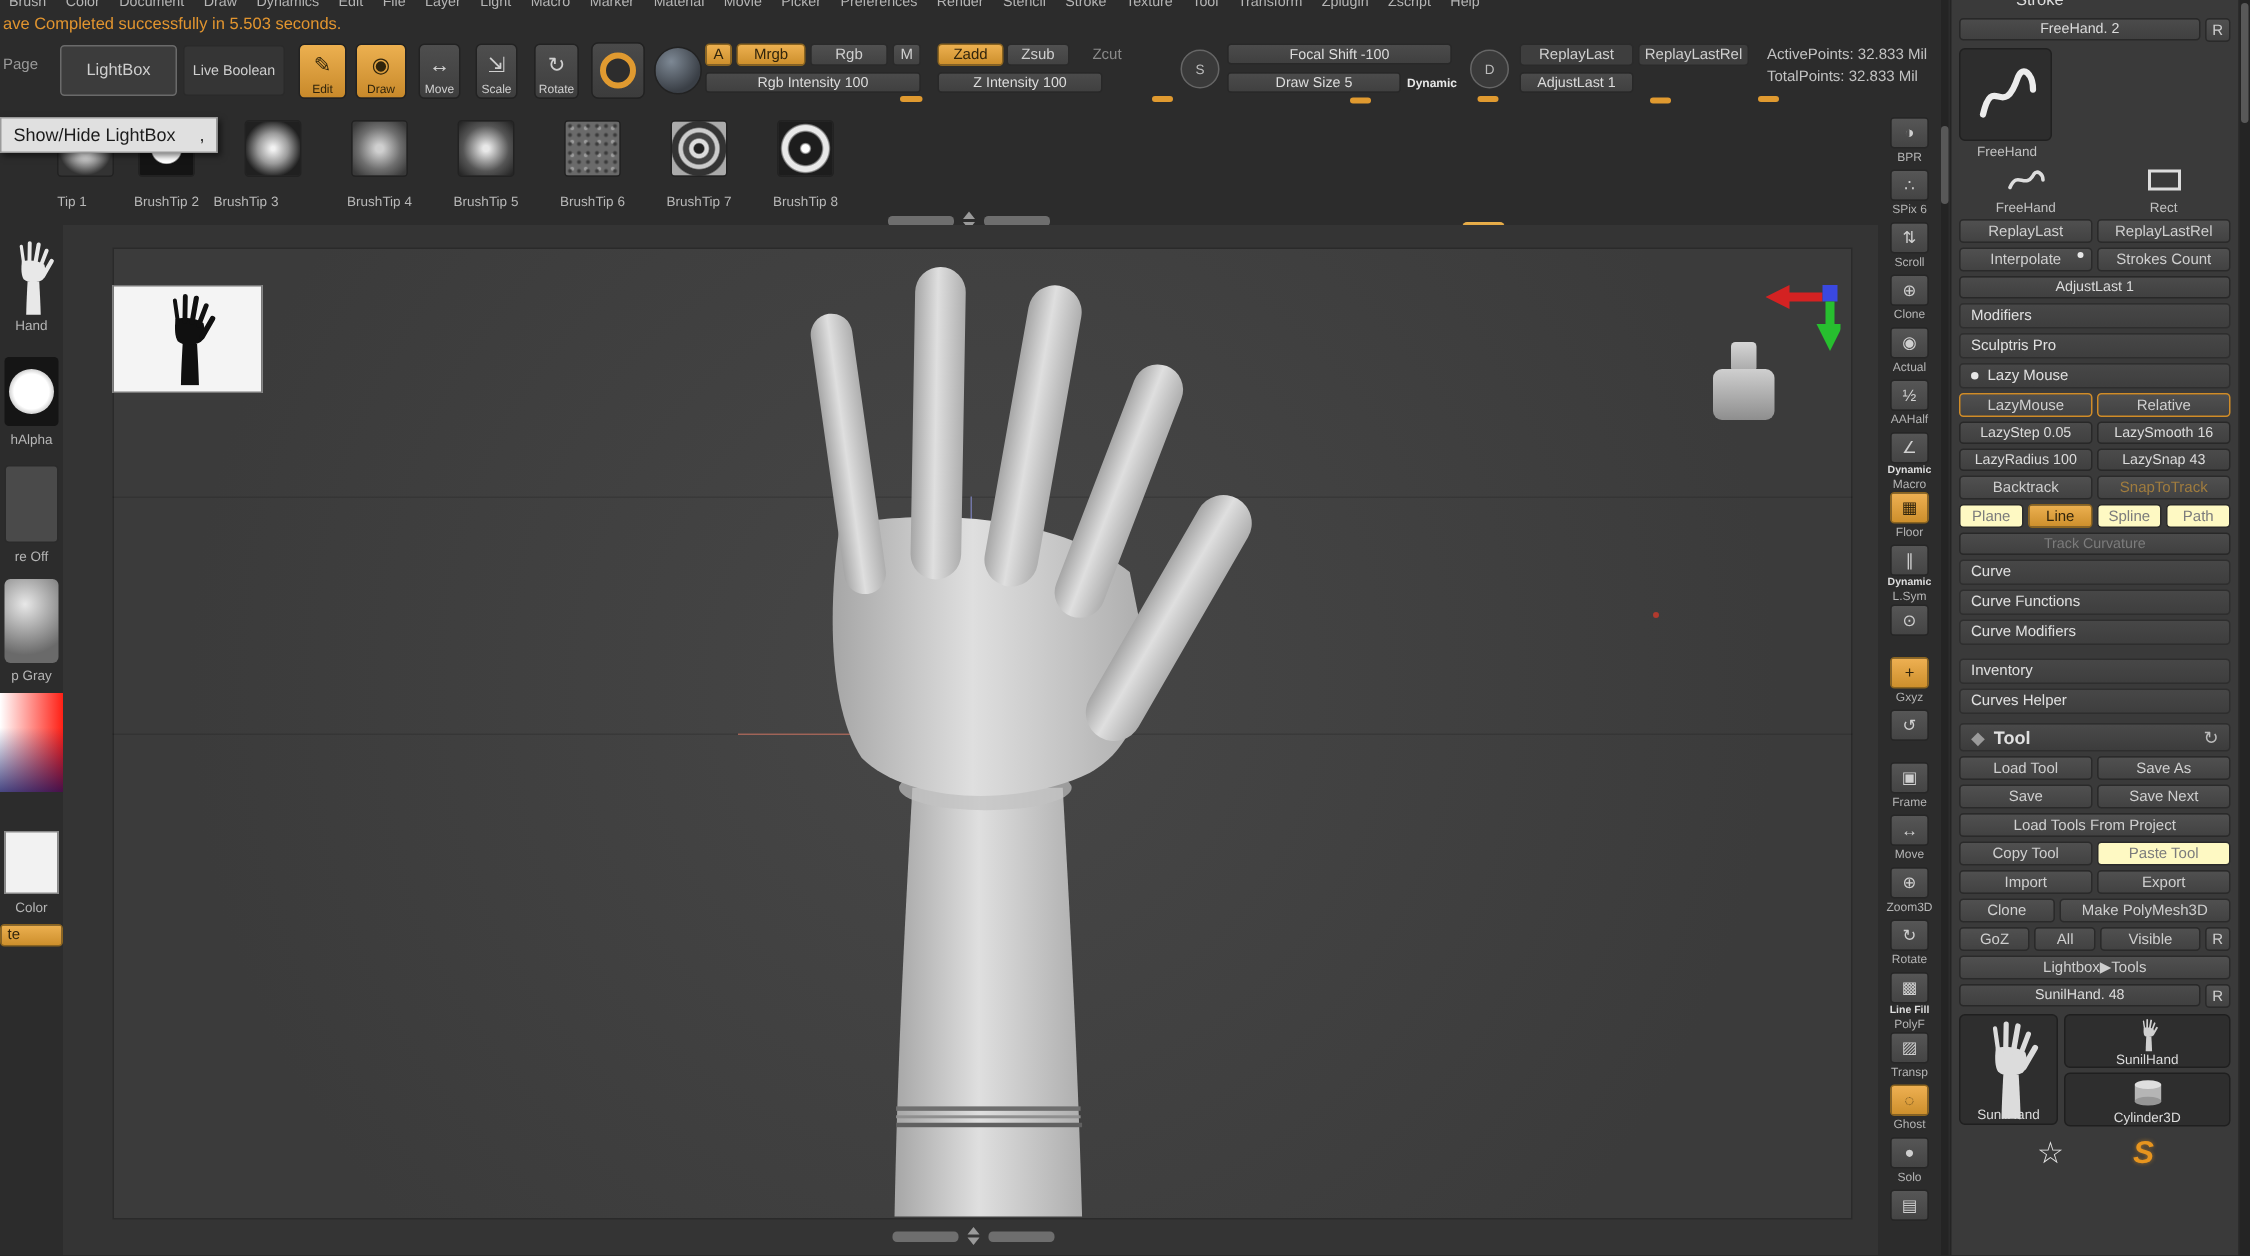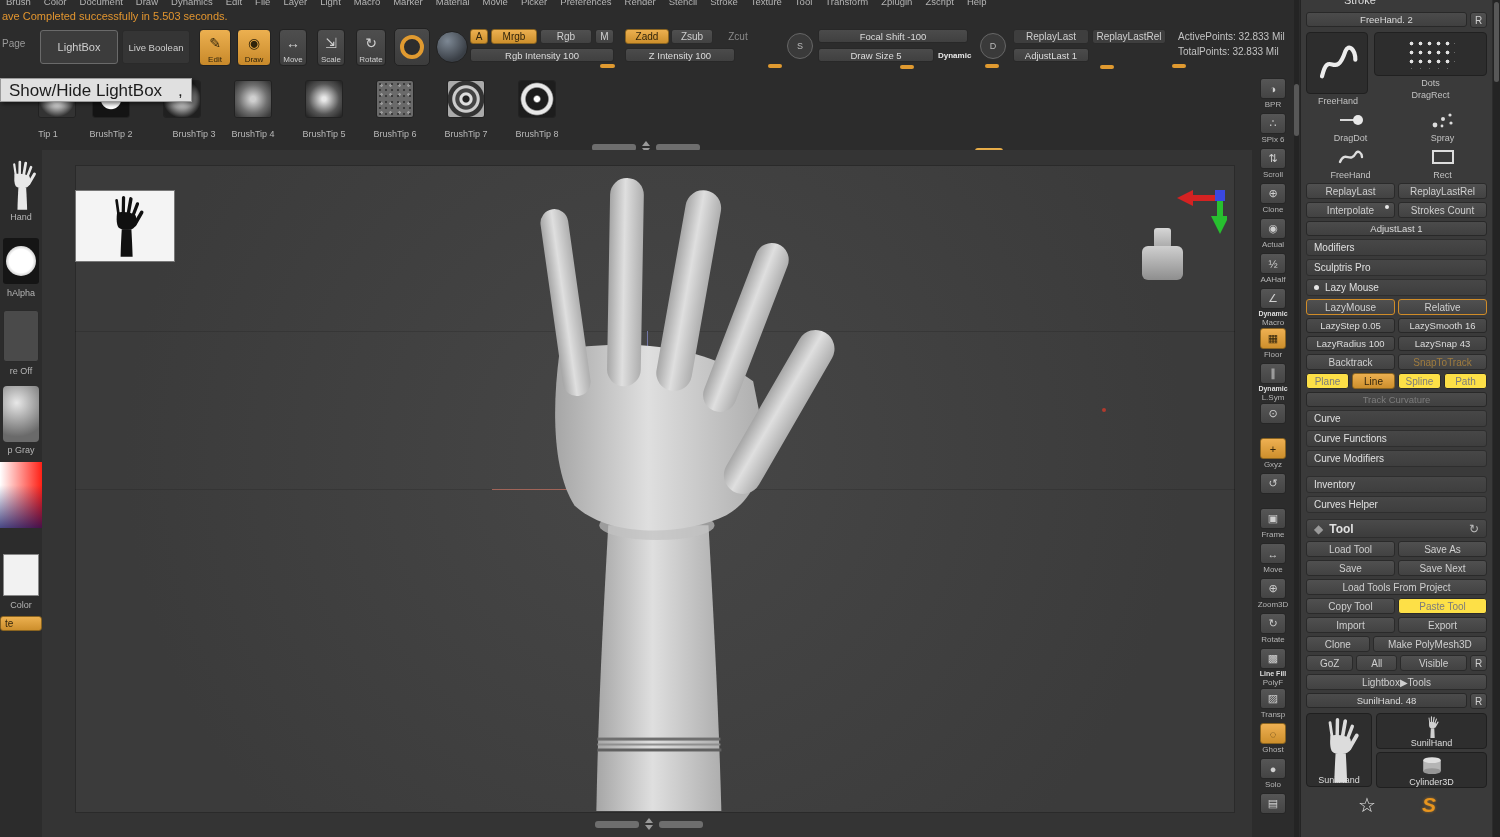--- a/index.html
+++ b/index.html
@@ -2,36 +2,36 @@
 <html><head>
 <meta charset="utf-8">
 <style>
   *{box-sizing:border-box;margin:0;padding:0}
   body{background:#1d1d1d;font-family:"Liberation Sans",sans-serif}
   #app{position:relative;width:1500px;height:837px;background:#2c2c2c;overflow:hidden;color:#c8c8c8;font-size:10px}
   .abs{position:absolute}
   
   .btn{display:flex;align-items:center;justify-content:center;background:linear-gradient(#505050,#424242);border:1px solid #2a2a2a;border-radius:3px;color:#cfcfcf;font-size:10px;cursor:pointer;white-space:nowrap;overflow:hidden}
   .btn.orange{background:linear-gradient(#ecb050,#cd8f2c);color:#32250c;border-color:#8a6420}
-  .btn.dim{color:#7c7c7c;background:#fde047}
+  .btn.dim{color:#7c7c7c;background:#fef9c3}
   .btn.plain{background:transparent;border-color:transparent;color:#8a8a8a}
   .sld{display:flex;align-items:center;justify-content:center;background:linear-gradient(#4b4b4b,#404040);border:1px solid #282828;border-radius:3px;color:#dcdcdc;font-size:9.5px;white-space:nowrap;overflow:hidden}
   .tick{position:absolute;background:#e09a30;height:4px;border-radius:2px}
   
   #menubar{position:absolute;left:0;top:0;width:1260px;height:9px;overflow:hidden;display:flex;gap:13px;padding-left:6px}
   #menubar .mi{font-size:9.5px;color:#b5b5b5;line-height:14px;margin-top:-5px;white-space:nowrap}
   
   #statusbar{position:absolute;left:2px;top:10px;color:#e2952f;font-size:11px}
   
   .tbtn{position:absolute;display:flex;flex-direction:column;align-items:center;justify-content:flex-end;border-radius:4px;border:1px solid #222;font-size:8px;padding-bottom:1px}
   .tbtn .glyph{flex:1;display:flex;align-items:center;justify-content:center;font-size:14px}
   .tbtn.orange{background:linear-gradient(#ecb050,#c8892a);color:#30240b}
   .tbtn.dark{background:linear-gradient(#4e4e4e,#3e3e3e);color:#d0d0d0}
   
-  #tooltip{position:absolute;left:0;top:78px;height:24px;background:#e0e0e0;color:#1c1c1c;font-size:17px;display:flex;align-items:flex-end;padding:0 8px;border:1px solid #9a9a9a;box-shadow:2px 2px 4px rgba(0,0,0,.5);z-index:50}
+  #tooltip{position:absolute;left:0;top:78px;height:24px;background:#e0e0e0;color:#1c1c1c;font-size:12px;display:flex;align-items:center;padding:0 8px;border:1px solid #9a9a9a;box-shadow:2px 2px 4px rgba(0,0,0,.5);z-index:50}
   #tooltip .sc{margin-left:16px}
   
   .btip{position:absolute;top:80px;width:38px;height:38px;border-radius:3px;border:1px solid #222;background:#1a1a1a;overflow:hidden}
   .btlabel{position:absolute;top:129px;width:72px;text-align:center;font-size:9px;color:#b8b8b8}
   
   .hbar{width:44px;height:7px;background:#6e6e6e;border-radius:3px}
   .updown{display:flex;flex-direction:column;align-items:center;justify-content:center;margin:0 6px}
   .tri-u{width:0;height:0;border-left:4px solid transparent;border-right:4px solid transparent;border-bottom:5px solid #9a9a9a}
   .tri-d{width:0;height:0;border-left:4px solid transparent;border-right:4px solid transparent;border-top:5px solid #9a9a9a;margin-top:2px}
   .scluster{position:absolute;display:flex;align-items:center}
@@ -206,21 +206,21 @@
         <div style="width:100%;height:100%;background:#6a6a6a;background-image:radial-gradient(#3c3c3c 1px,transparent 1.6px),radial-gradient(#9a9a9a 1px,transparent 1.6px);background-size:6px 6px,9px 9px"></div>
       </div>
     <div class="btip" style="left:447px">
         <div style="width:100%;height:100%;background:radial-gradient(circle,#222 0 12%,#ddd 16% 24%,#444 28% 40%,#ccc 44% 52%,#333 56% 70%,#aaa 74%)"></div>
       </div>
     <div class="btip" style="left:518px">
         <div style="width:100%;height:100%;background:radial-gradient(circle,#fff 0 10%,#1d1d1d 16% 42%,#e8e8e8 48% 60%,#1d1d1d 66%)"></div>
       </div>
     <div class="btlabel" style="left:12px">Tip 1</div>
     <div class="btlabel" style="left:75px">BrushTip 2</div>
-    <div class="btlabel" style="left:158px">BrushTip 3</div>
+    <div class="btlabel" style="left:128px">BrushTip 3</div>
     <div class="btlabel" style="left:217px">BrushTip 4</div>
     <div class="btlabel" style="left:288px">BrushTip 5</div>
     <div class="btlabel" style="left:359px">BrushTip 6</div>
     <div class="btlabel" style="left:430px">BrushTip 7</div>
     <div class="btlabel" style="left:501px">BrushTip 8</div>
   </div>
 
   <div class="abs" style="left:592px;top:151px;width:648px;height:3px;background:#262626"></div>
   <div class="scluster" style="left:592px;top:141px">
     <div class="hbar"></div>
@@ -420,52 +420,22 @@
 
     <div class="sg">
       <div style="width:64px">
         <div class="sg-bigbox">
           <svg width="50" height="50" viewBox="0 0 60 60">
               <path d="M12,46 C20,12 28,52 40,16 C44,6 52,14 52,26" fill="none" stroke="#ececec" stroke-width="5" stroke-linecap="round"></path>
             </svg>
         </div>
         <div class="sg-lbl">FreeHand</div>
       </div>
-      <div style="flex:1">
-        <div class="sg-box" style="width:100%">
-          <div style="width:48px;height:30px;background-image:radial-gradient(circle,#e2e2e2 1.6px,transparent 2.2px);background-size:9px 9px"></div>
-        </div>
-        <div class="sg-lbl">Dots</div>
-        <div class="sg-lbl">DragRect</div>
-      </div>
-    </div>
-
-    <div class="row">
-      <div class="sg-item">
-        <div class="sg-ic">
-            <svg width="26" height="16">
-              <line x1="2" y1="8" x2="16" y2="8" stroke="#d8d8d8" stroke-width="2"></line>
-              <circle cx="20" cy="8" r="5" fill="#e8e8e8"></circle>
-            </svg>
-          </div>
-        <div class="sg-lbl">DragDot</div>
-      </div>
-      <div class="sg-item">
-        <div class="sg-ic">
-            <svg width="26" height="18">
-              <circle cx="5" cy="14" r="2.4" fill="#ddd"></circle>
-              <circle cx="13" cy="8" r="2" fill="#ddd"></circle>
-              <circle cx="20" cy="4" r="1.6" fill="#ddd"></circle>
-              <circle cx="21" cy="12" r="1.6" fill="#ddd"></circle>
-              <circle cx="12" cy="15" r="1.4" fill="#ddd"></circle>
-            </svg>
-          </div>
-        <div class="sg-lbl">Spray</div>
-      </div>
-    </div>
+    </div>
+
 
     <div class="row">
       <div class="sg-item">
         <div class="sg-ic">
             <svg width="28" height="18">
               <path d="M3,14 C8,2 13,16 19,5 C21,2 25,5 25,9" fill="none" stroke="#ddd" stroke-width="2.4" stroke-linecap="round"></path>
             </svg>
           </div>
         <div class="sg-lbl">FreeHand</div>
       </div>

